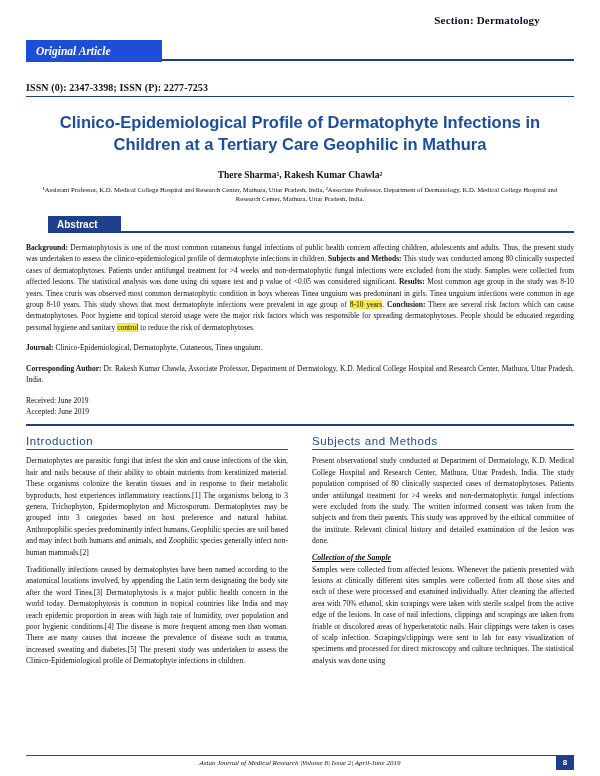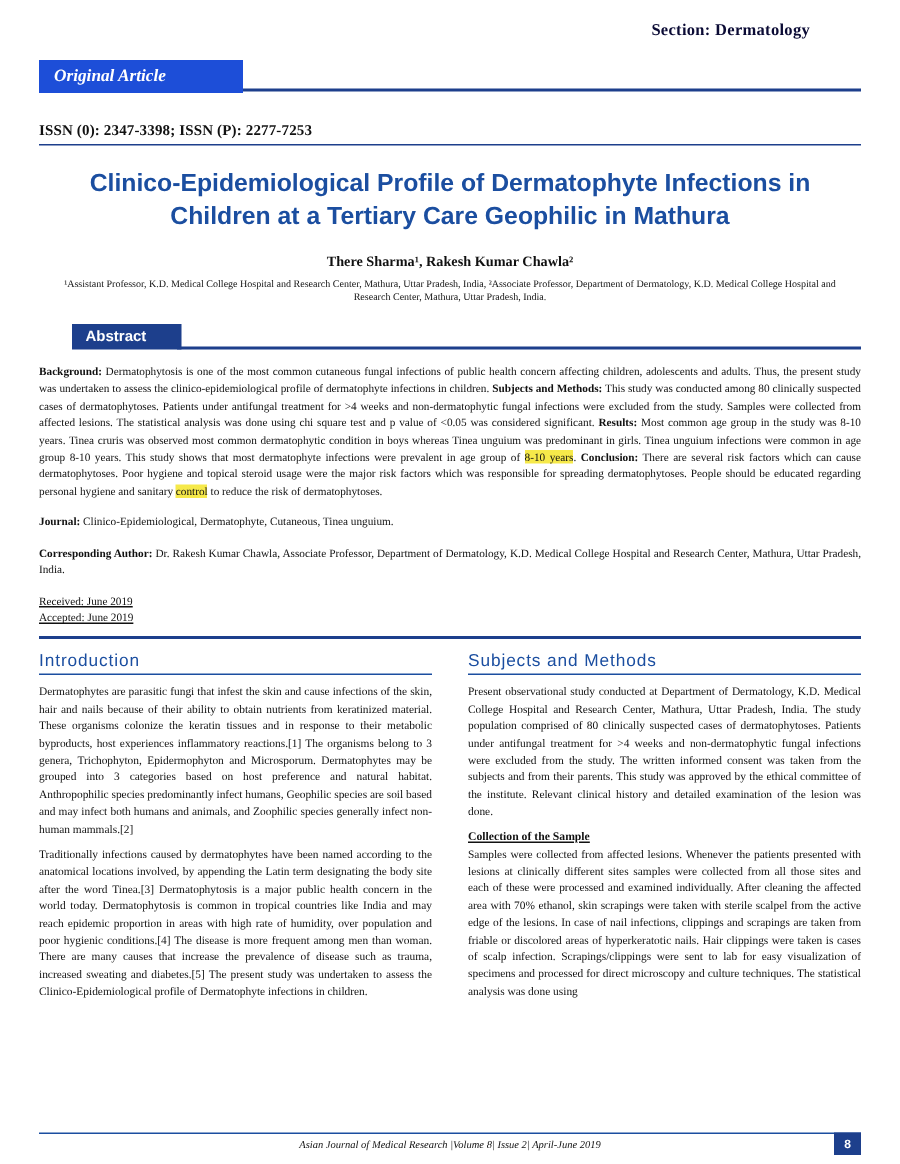--- a/index.html
+++ b/index.html
@@ -144,21 +144,21 @@
   .hl { background: #f6e94a; }
 
   .kw, .corr, .dates {
     margin-top: 9px;
     font-size: 7.5px;
     line-height: 1.55;
     text-align: justify;
     color: #111;
   }
   .dates { margin-top: 9px; }
-  .dates div { line-height: 1.5; text-decoration: underline; }
+  .dates div { line-height: 1.5; }
 
   .abs-bottom-rule {
     height: 2px;
     background: #1d3f8c;
     margin-top: 7px;
   }
 
   
   .cols {
     margin-top: 9px;
@@ -184,20 +184,21 @@
     line-height: 1.5;
     text-align: justify;
     color: #111;
   }
   .subhead {
     font-size: 7.8px;
     font-weight: bold;
     text-decoration: underline;
     margin: 4px 0 2px 0;
     color: #111;
+    font-style: italic;
   }
 
   
   .watermark {
     position: absolute;
     left: 182px;
     top: 398px;
     width: 230px;
     text-align: center;
     font-size: 42px;

